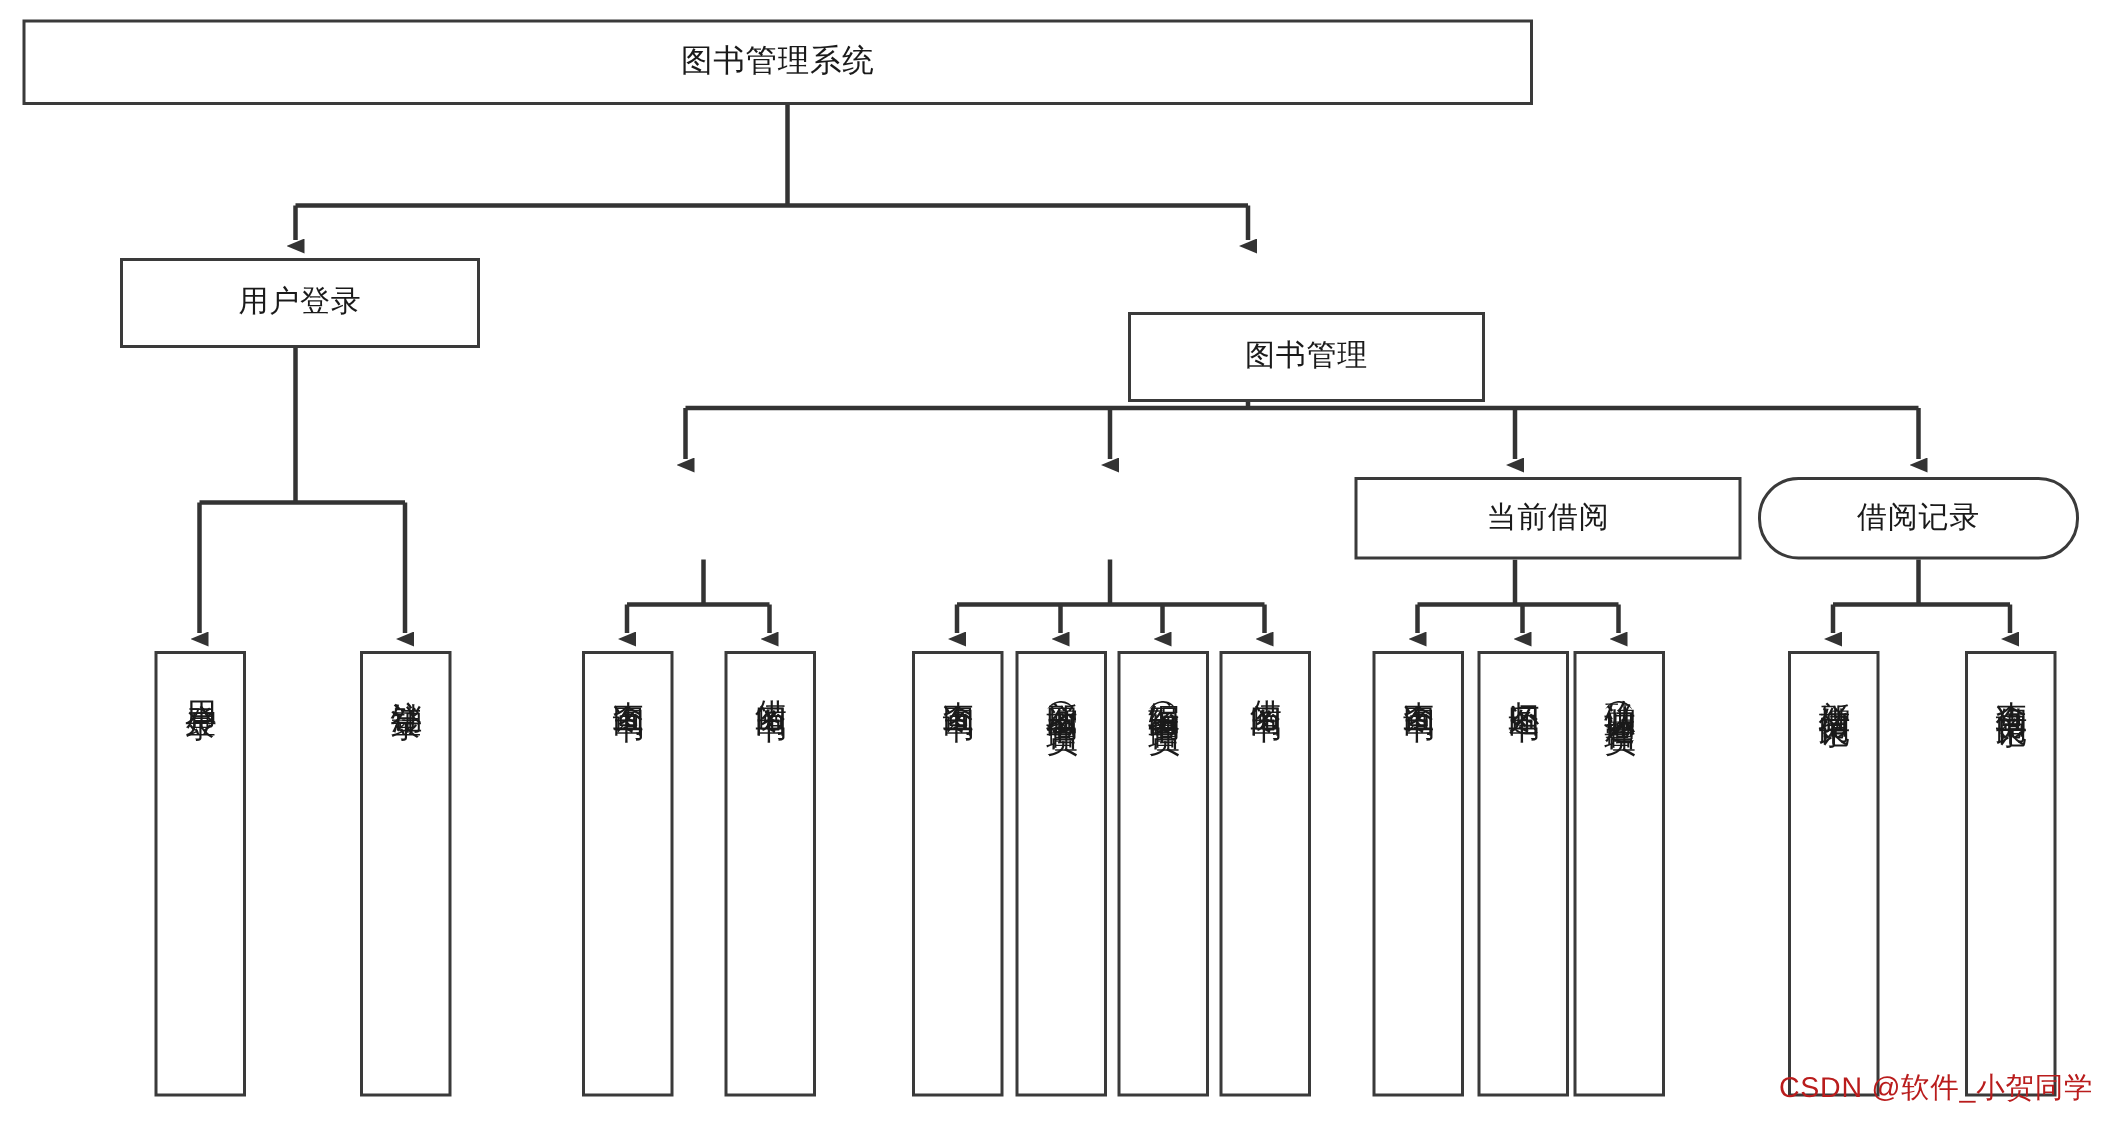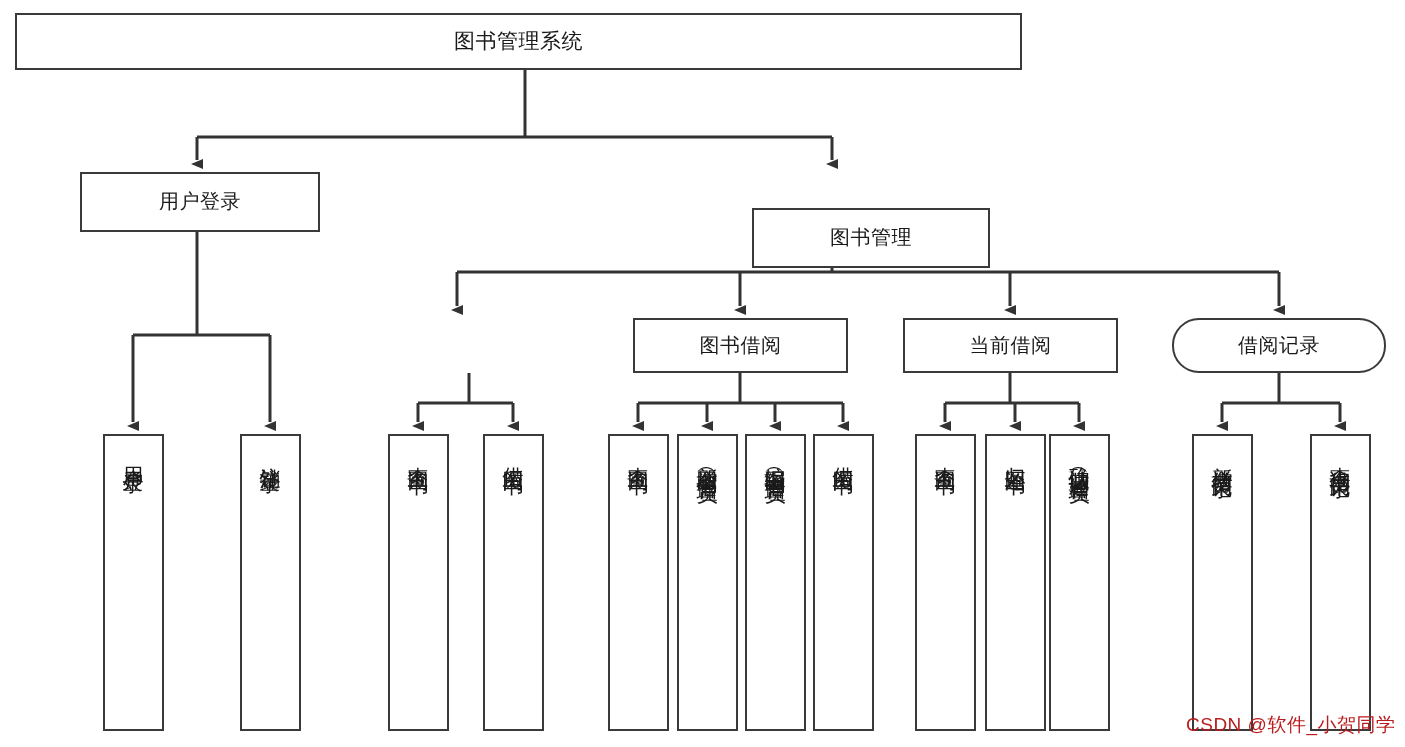--- a/index.html
+++ b/index.html
@@ -135,24 +135,21 @@
     <span class="node-label">图书管理系统</span>
   </div>
 
   <div class="node level2" style="left:80px; top:172px; width:240px; height:60px;">
     <span class="node-label">用户登录</span>
   </div>
   <div class="node level2" style="left:752px; top:172px; width:238px; height:60px;margin-top:36px;">
     <span class="node-label">图书管理</span>
   </div>
 
-  <div class="node level2" style="left:633px; top:318px; width:215px; height:55px;">
-    <span class="node-label">图书借阅</span>
-  </div>
-  <div class="node level2" style="left:903px; top:318px; width:215px; height:55px;">
+  <div class="node level2" style="left:903px; top:318px; width:258px; height:55px;">
     <span class="node-label">当前借阅</span>
   </div>
   <div class="node level2" style="left:1172px; top:318px; width:214px; height:55px;border-radius:27px;">
     <span class="node-label">借阅记录</span>
   </div>
 
   <div class="node leaf" style="left:103px; top:434px; width:61px; height:297px;">
     <span class="node-label">用户登录</span>
   </div>
   <div class="node leaf" style="left:240px; top:434px; width:61px; height:297px;">

